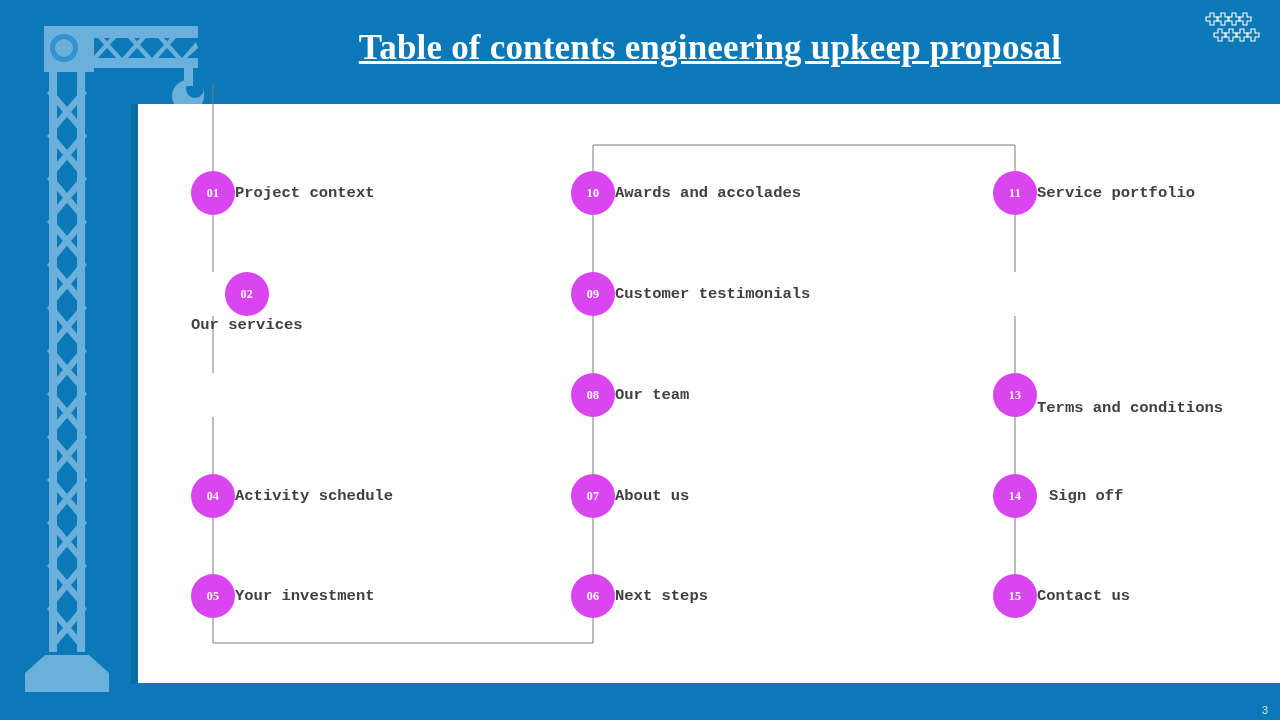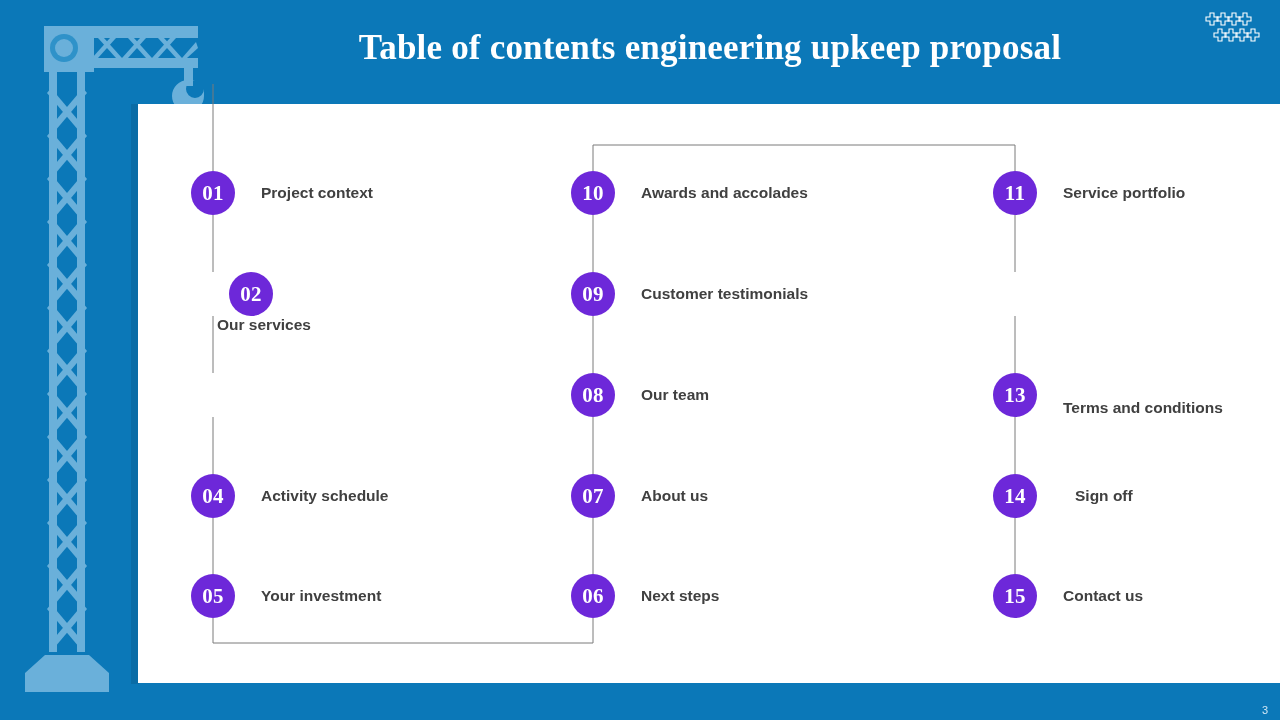--- a/index.html
+++ b/index.html
@@ -48,20 +48,21 @@
     top: 28px;
     left: 230px;
     width: 960px;
     text-align: center;
     color: #ffffff;
     font-family: "Liberation Serif", serif;
     font-weight: bold;
     font-size: 35px;
     letter-spacing: 0.2px;
     white-space: nowrap;
+    text-decoration: underline;
   }
 
   
   .card-shadowbar {
     position: absolute;
     left: 131px;
     top: 104px;
     width: 8px;
     height: 580px;
     background: #0a6ca6;
@@ -89,35 +90,35 @@
   .toc-item {
     position: absolute;
     display: flex;
     align-items: center;
     height: 44px;
   }
   .bullet {
     width: 44px;
     height: 44px;
     border-radius: 50%;
-    background: #6d28d9;
+    background: #d946ef;
     color: #ffffff;
     display: flex;
     align-items: center;
     justify-content: center;
     font-family: "Liberation Serif", serif;
     font-weight: bold;
-    font-size: 21px;
+    font-size: 12px;
     flex: 0 0 auto;
     letter-spacing: 0.3px;
   }
   .toc-label {
-    margin-left: 26px;
+    margin-left: 0;
     color: #404040;
-    font-family: Liberation Sans, sans-serif;
+    font-family: Liberation Mono, monospace;
     font-weight: bold;
     font-size: 15.5px;
     white-space: nowrap;
   }
 
   
   .page-number {
     position: absolute;
     right: 12px;
     bottom: 4px;

